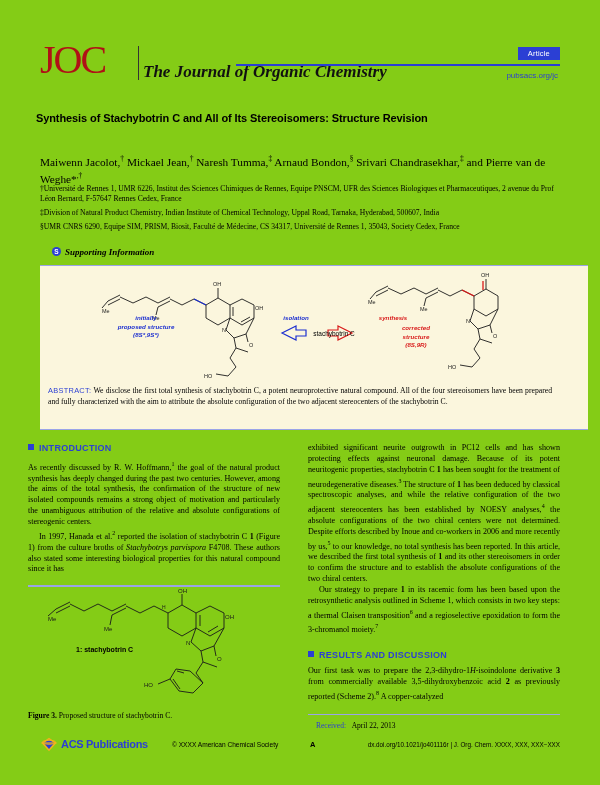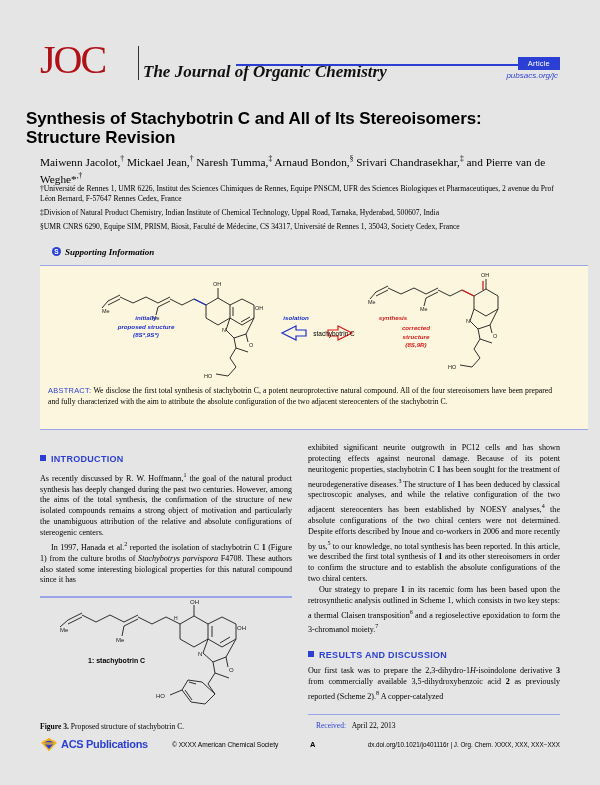--- a/index.html
+++ b/index.html
@@ -4,21 +4,21 @@
 <style>
   html, body {
     margin: 0;
     padding: 0;
     background: #888;
   }
   .page {
     position: relative;
     width: 600px;
     height: 785px;
-    background: #e5e5e5;
+    background: #84cc16;
     overflow: hidden;
     font-family: "Liberation Serif", serif;
     color: #000;
   }
 
   
   .masthead {
     position: absolute;
     left: 40px; top: 44px;
     width: 520px; height: 46px;
@@ -50,45 +50,44 @@
     white-space: nowrap;
   }
   .header-rule {
     position: absolute;
     left: 196px; top: 20px;
     width: 324px; height: 2px;
     background: #2b3fd4;
   }
   .article-badge {
     position: absolute;
-    right: 0; top: 13px;
+    right: 0; top: 3px;
     background: #2b3fd4;
     color: #fff;
     font-family: "Liberation Sans", sans-serif;
     font-size: 7.5px;
     padding: 2px 10px 2px 10px;
     letter-spacing: 0.2px;
   }
   .pubs-link {
     position: absolute;
     right: 2px; top: 27px;
     color: #2b3fd4;
     font-family: "Liberation Sans", sans-serif;
     font-size: 8px;
-    font-style: italic;
   }
 
   
   .title {
     position: absolute;
-    left: 26px; top: 109px;
+    left: 36px; top: 109px;
     width: 520px;
     font-family: "Liberation Sans", sans-serif;
     font-weight: bold;
-    font-size: 17px;
+    font-size: 11px;
     line-height: 19px;
     color: #000;
     letter-spacing: -0.1px;
   }
   .authors {
     position: absolute;
     left: 40px; top: 152px;
     width: 520px;
     font-size: 11.3px;
     line-height: 14.5px;
@@ -160,21 +159,21 @@
 
   
   .col {
     position: absolute;
     top: 443px;
     width: 252px;
     font-size: 8.1px;
     line-height: 10.9px;
     text-align: justify;
   }
-  .col-left  { left: 40px; margin-top: 11px; }
+  .col-left  { left: 28px; }
   .col-right { left: 308px; }
 
   .section-head {
     font-family: "Liberation Sans", sans-serif;
     font-size: 9px;
     font-weight: bold;
     color: #2b3fd4;
     letter-spacing: 0.3px;
     margin: 0 0 5px 0;
   }

